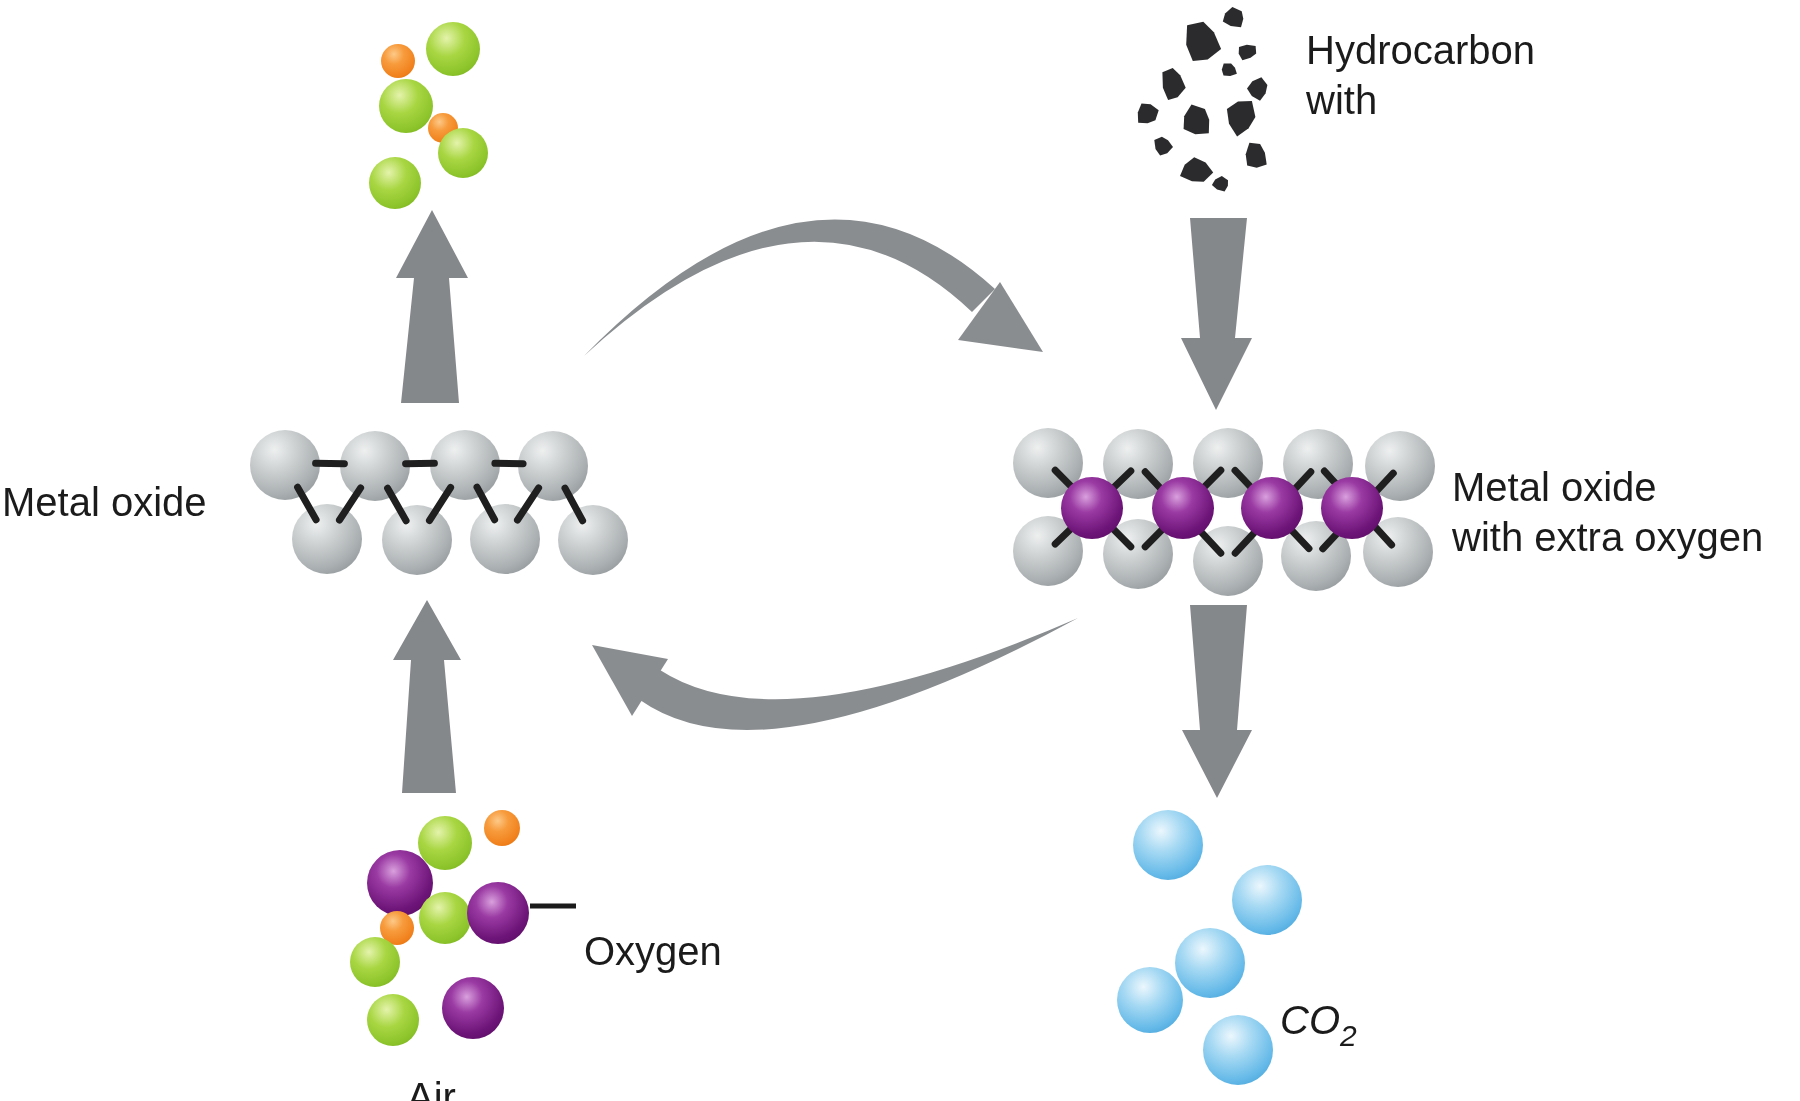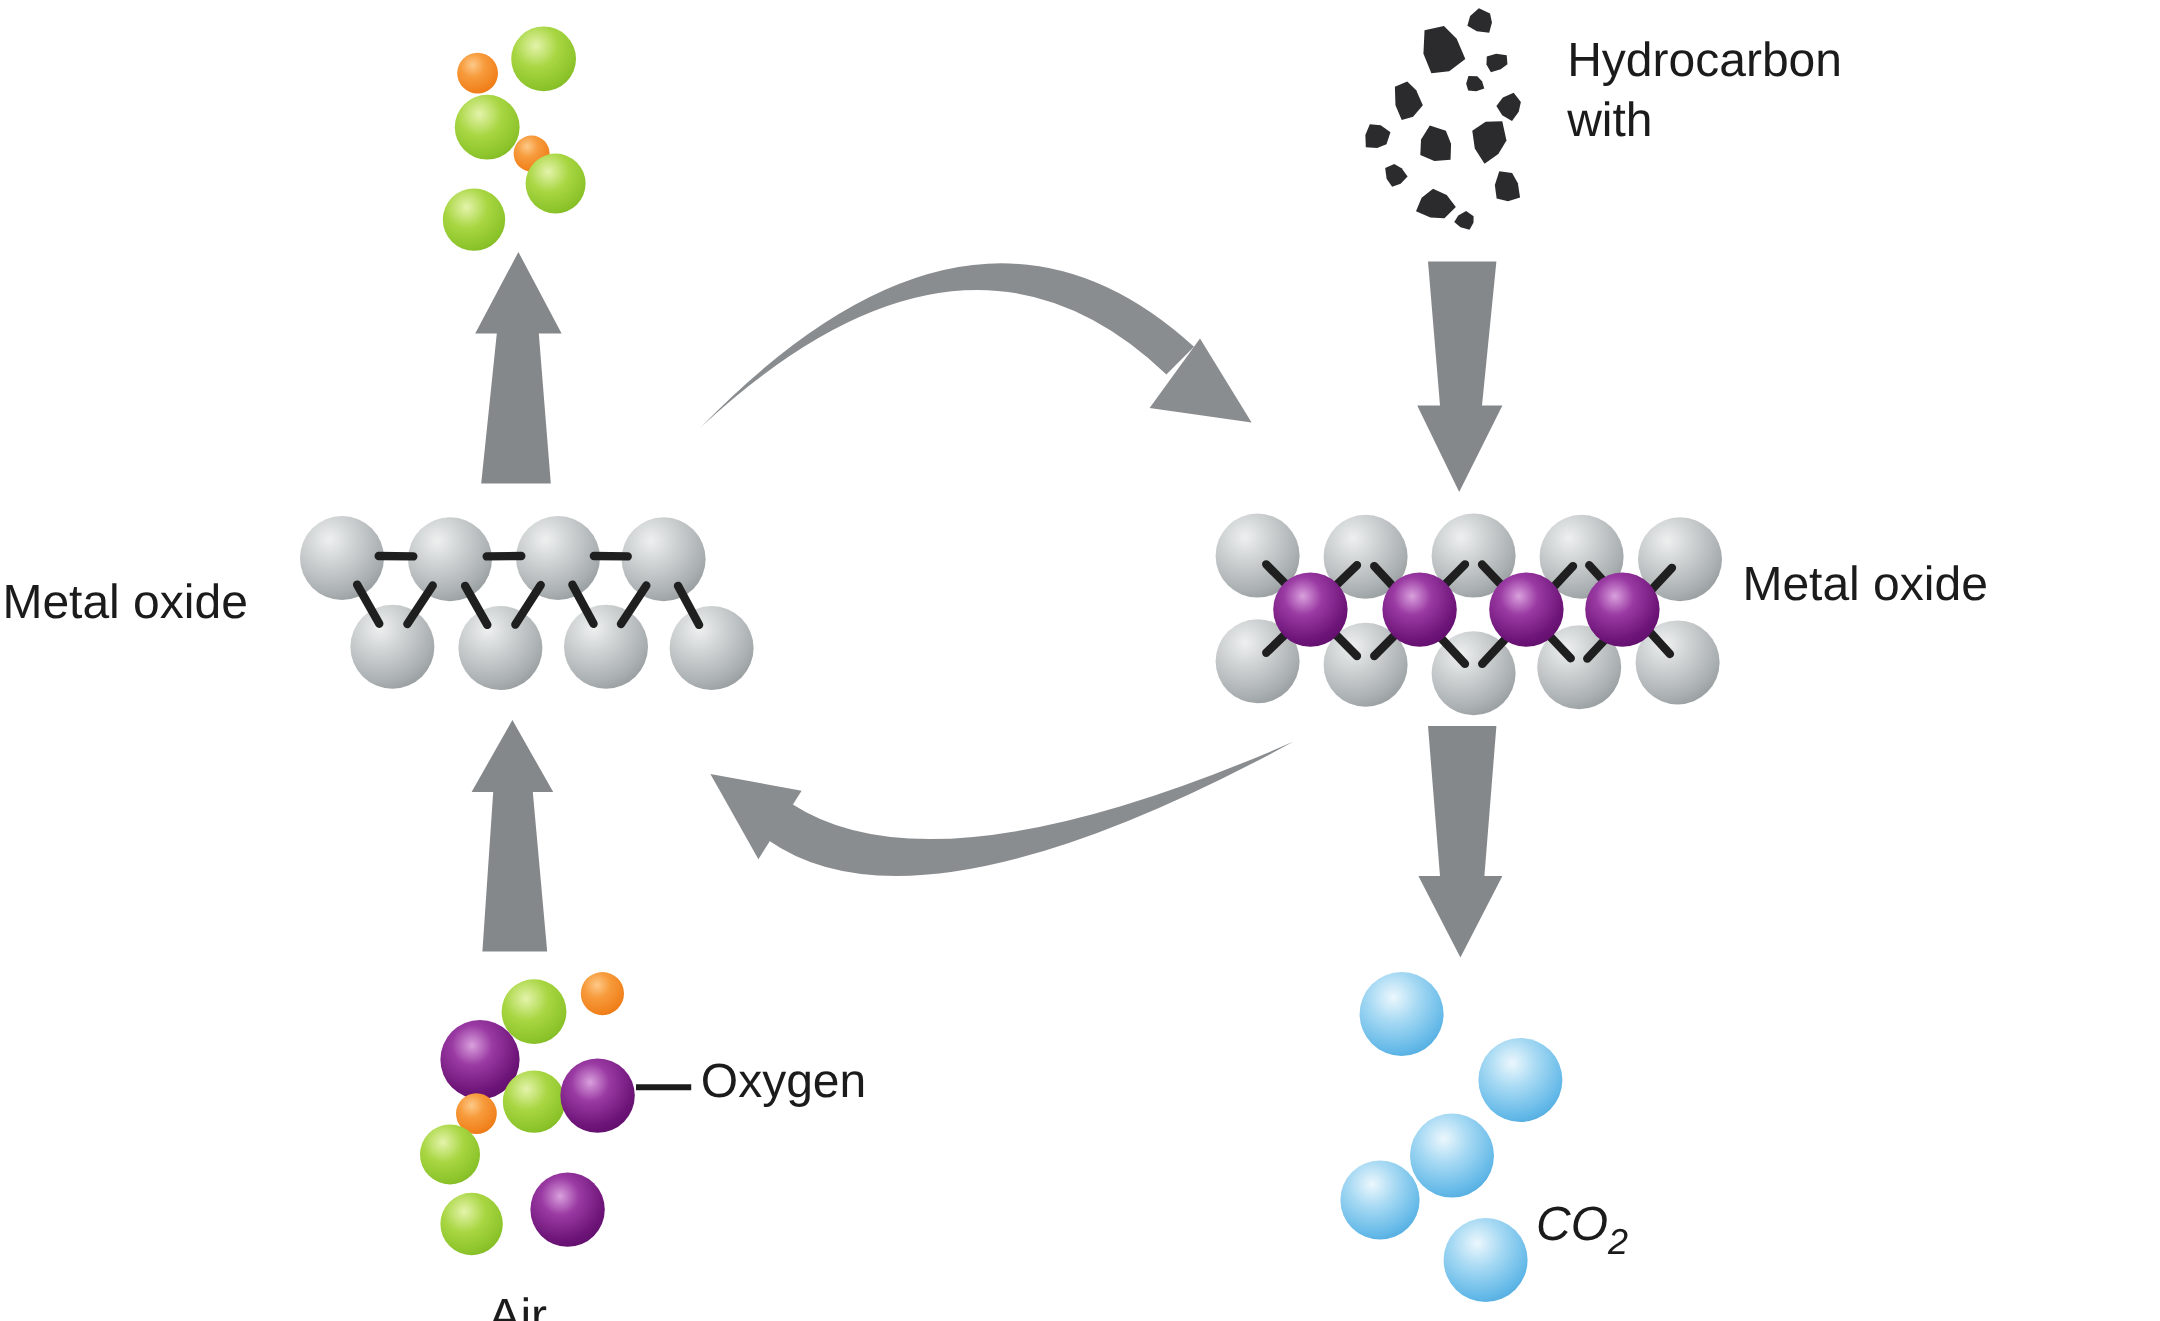--- a/index.html
+++ b/index.html
@@ -160,23 +160,24 @@
 
 <div class="lbl" style="left:2px;top:477px;">Metal oxide</div>
 
 <div class="lbl" style="left:1281px;top:25px;margin-left:25px;">
   <span>Hydrocarbon</span><br>
   <span>with</span>
 </div>
 
 <div class="lbl" style="left:1452px;top:462px;">
   <span>Metal oxide</span><br>
+  <span>with extra oxygen</span>
 </div>
 
-<div class="lbl" style="left:584px;top:876px;">Oxygen</div>
+<div class="lbl" style="left:584px;top:926px;">Oxygen</div>
 
 <div class="lbl" style="left:407px;top:1048px;margin-top:24px;">Air</div>
 
 <div class="lbl" style="left:1280px;top:995px;font-style:italic;">
   <span>CO</span><span class="sub">2</span>
 </div>
 
 </div>
 
 </body></html>

